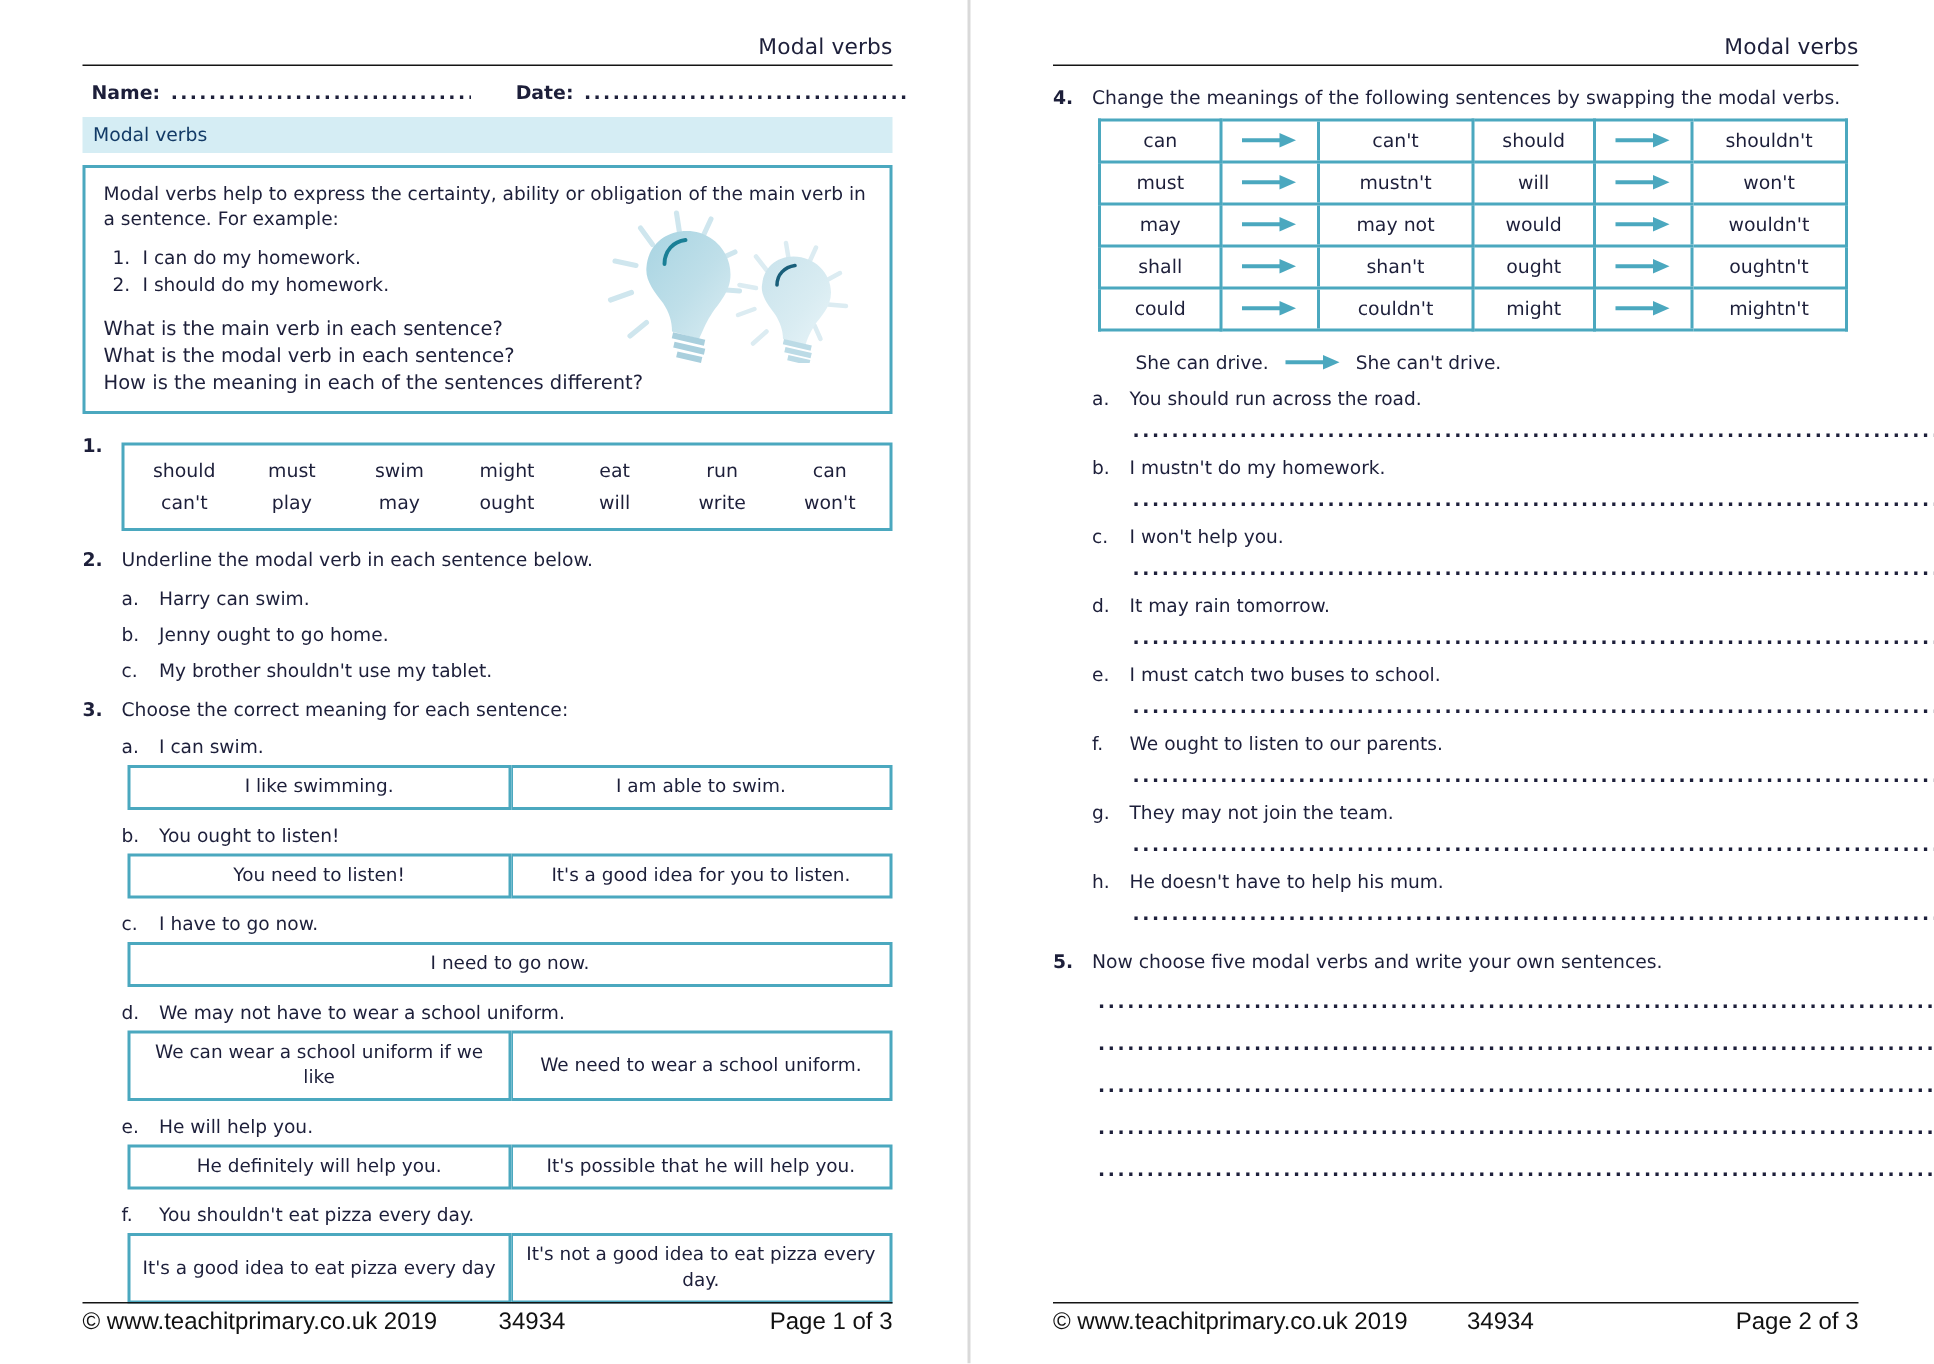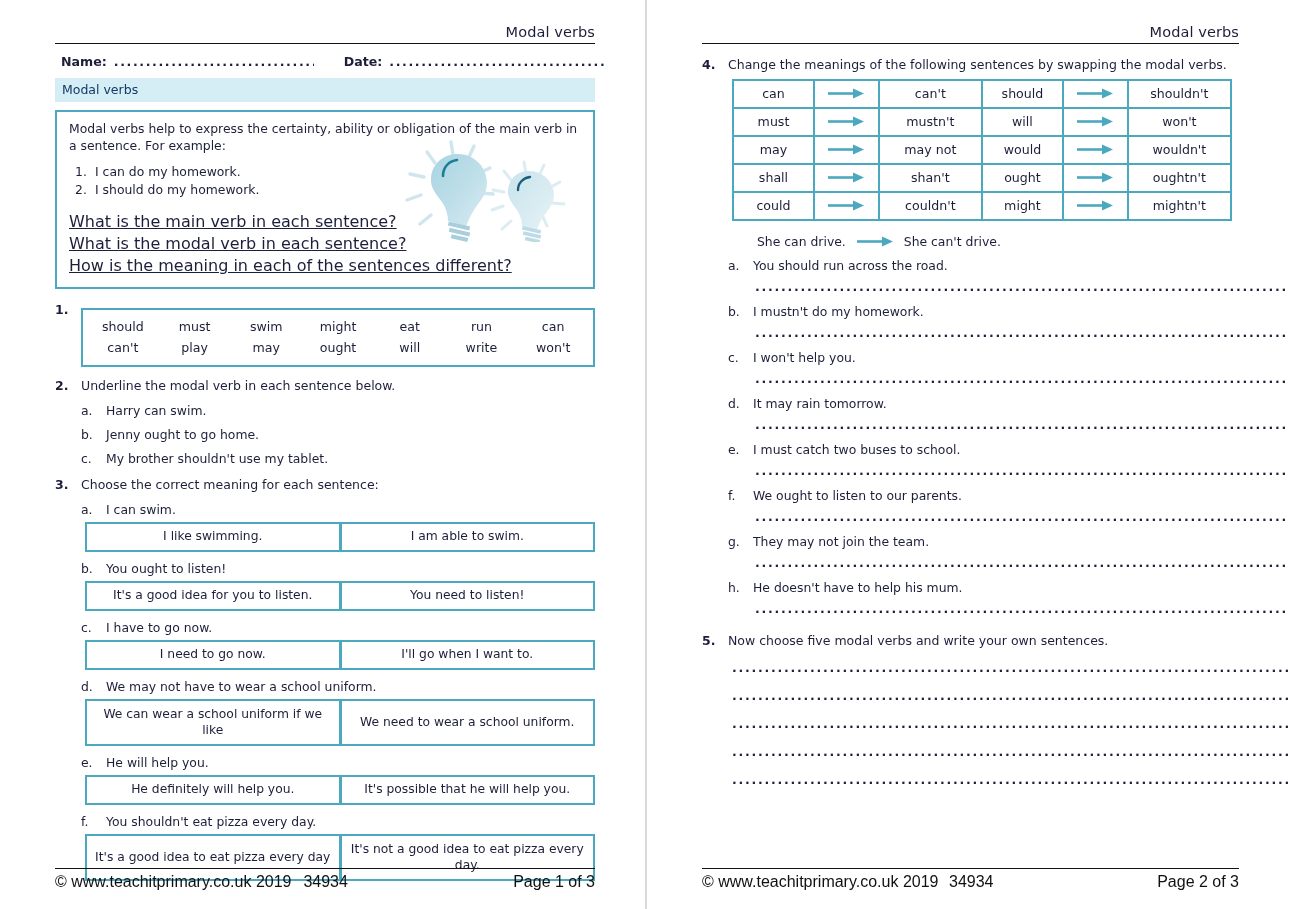--- a/index.html
+++ b/index.html
@@ -73,21 +73,21 @@
     border: 2px solid #4ba8bf;
     padding: 9px 12px 10px 12px;
     position: relative;
     min-height: 116px;
     margin-bottom: 13px;
   }
   .infobox p { margin: 0; font-size: 12.4px; line-height: 1.33; }
   .info-list { margin: 9px 0 0 0; padding: 0; list-style: none; font-size: 12.4px; line-height: 1.45; }
   .info-list li { padding-left: 26px; position: relative; }
   .info-list li .num { position: absolute; left: 6px; }
-  .info-q { margin-top: 12px; font-size: 16px; line-height: 1.37; text-decoration: underline; }
+  .info-q { margin-top: 12px; font-size: 13px; line-height: 1.37; }
   .bulbs {
     position: absolute;
     right: 10px;
     top: 26px;
     width: 185px;
     height: 104px;
   }
 
   
   .q {
@@ -191,21 +191,21 @@
     right: 50px;
     bottom: 18px;
     border-top: 1.4px solid #141414;
     padding-top: 4px;
     display: flex;
     font-family: "Liberation Sans", sans-serif;
     font-size: 16px;
     color: #111;
   }
   .f-left { flex: 0 0 46%; }
-  .f-mid { flex: 0 0 26%; }
+  .f-mid { flex: 0 0 26%; margin-left: 29px; }
   .f-right { flex: 1 1 auto; text-align: right; }
 </style>
 </head>
 <body>
 
 <div class="spread">
 
   <div class="page page-left">
 
     <div class="hdr">Modal verbs</div>
@@ -357,31 +357,30 @@
         <div class="choices">
           <div class="choice">I like swimming.</div>
           <div class="choice">I am able to swim.</div>
         </div>
 
         <div class="sub">
           <div class="sub-letter">b.</div>
           <div class="sub-text">You ought to listen!</div>
         </div>
         <div class="choices">
+          <div class="choice">You need to listen!</div>
           <div class="choice">It's a good idea for you to listen.</div>
-          <div class="choice">You need to listen!</div>
         </div>
 
         <div class="sub">
           <div class="sub-letter">c.</div>
           <div class="sub-text">I have to go now.</div>
         </div>
         <div class="choices">
           <div class="choice">I need to go now.</div>
-          <div class="choice">I'll go when I want to.</div>
         </div>
 
         <div class="sub">
           <div class="sub-letter">d.</div>
           <div class="sub-text">We may not have to wear a school uniform.</div>
         </div>
         <div class="choices">
           <div class="choice" style="min-height:34px;">We can wear a school uniform if we like</div>
           <div class="choice" style="min-height:34px;">We need to wear a school uniform.</div>
         </div>

